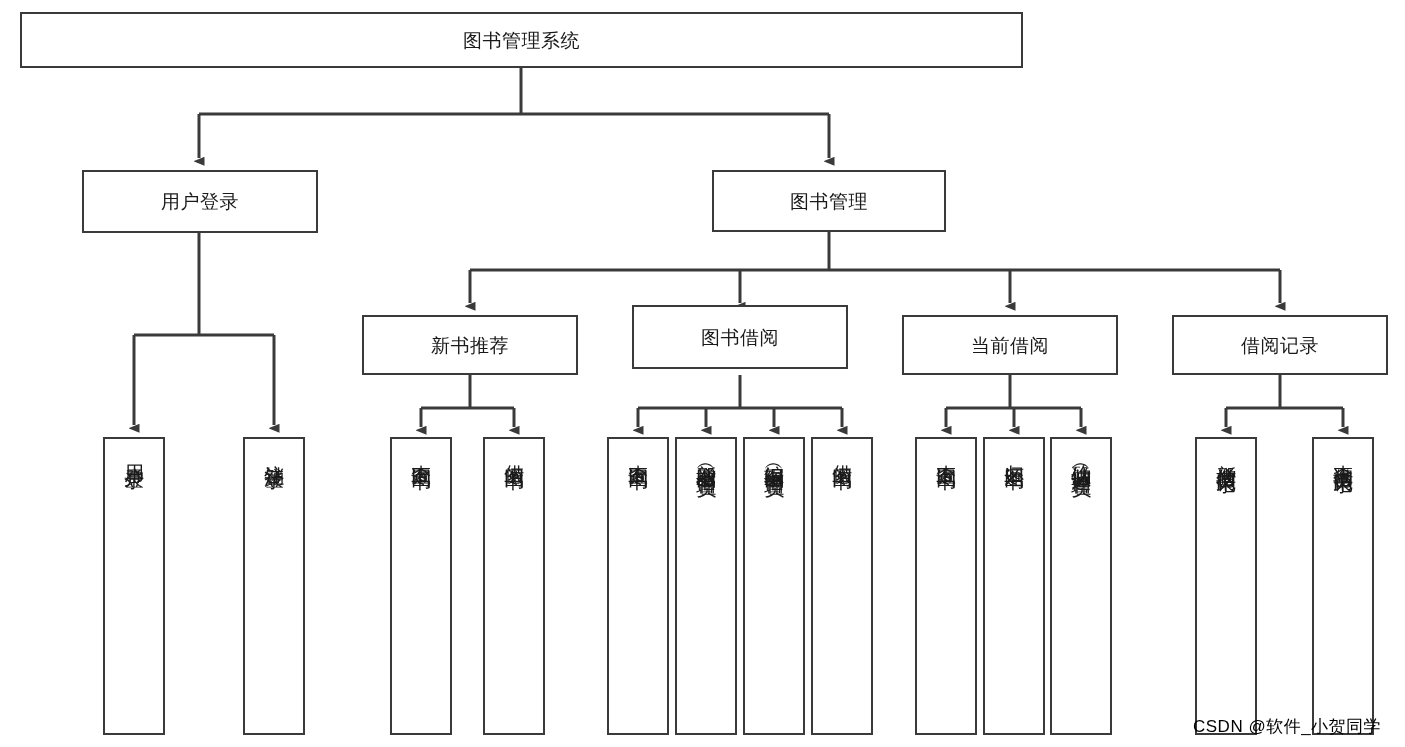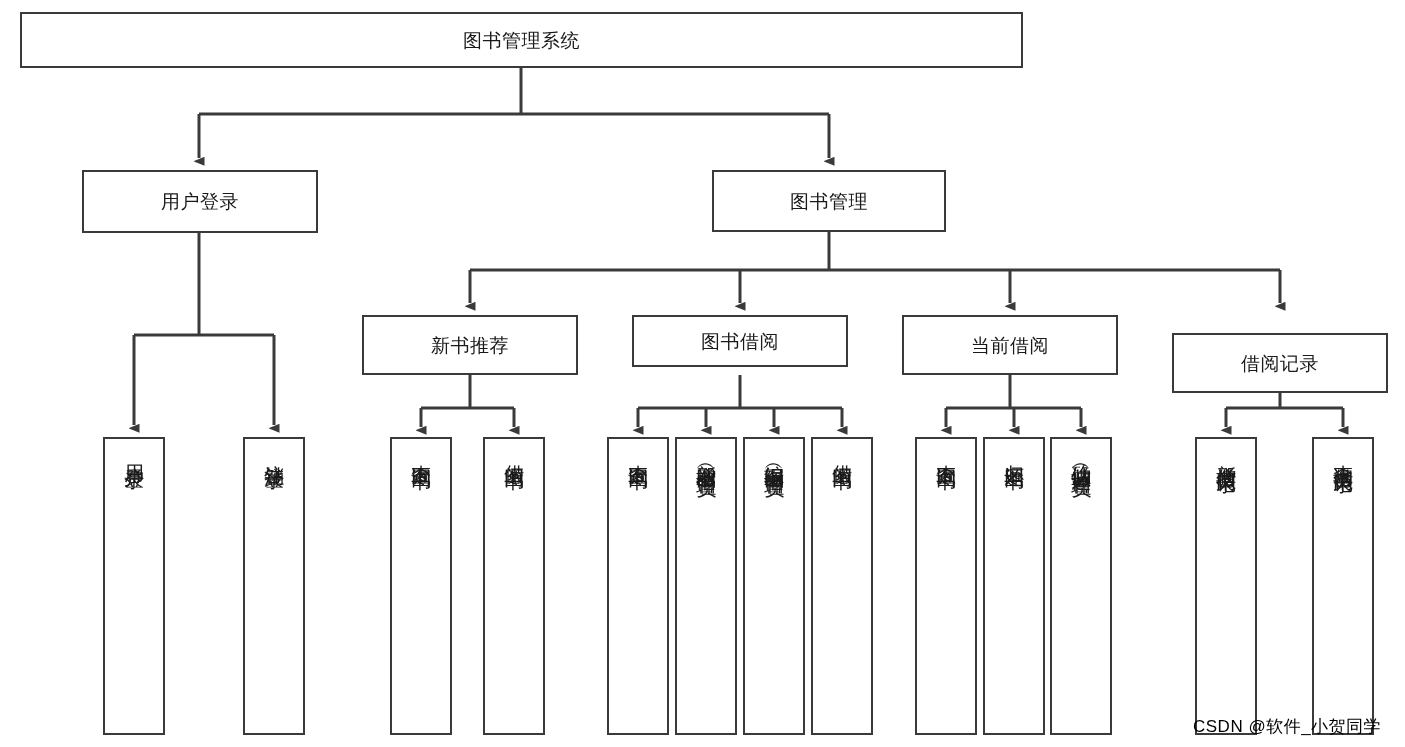--- a/index.html
+++ b/index.html
@@ -126,27 +126,27 @@
   <div class="node h" style="left:82px; top:170px; width:236px; height:63px;">
     <span>用户登录</span>
   </div>
   <div class="node h" style="left:712px; top:170px; width:234px; height:62px;align-items:center;">
     <span>图书管理</span>
   </div>
 
   <div class="node h" style="left:362px; top:315px; width:216px; height:60px;justify-content:center;">
     <span>新书推荐</span>
   </div>
-  <div class="node h" style="left:632px; top:315px; width:216px; height:52px;text-align:right;">
+  <div class="node h" style="left:632px; top:305px; width:216px; height:64px;text-align:right;">
     <span>图书借阅</span>
   </div>
   <div class="node h" style="left:902px; top:315px; width:216px; height:60px;">
     <span>当前借阅</span>
   </div>
-  <div class="node h" style="left:1172px; top:333px; width:216px; height:60px;">
+  <div class="node h" style="left:1172px; top:315px; width:216px; height:60px;">
     <span>借阅记录</span>
   </div>
 
   <div class="node v" style="left:103px; top:437px; width:62px; height:298px;">
     <span class="txt">用户登录</span>
   </div>
   <div class="node v" style="left:243px; top:437px; width:62px; height:298px;">
     <span class="txt">注销登录</span>
   </div>
   <div class="node v" style="left:390px; top:437px; width:62px; height:298px;">

